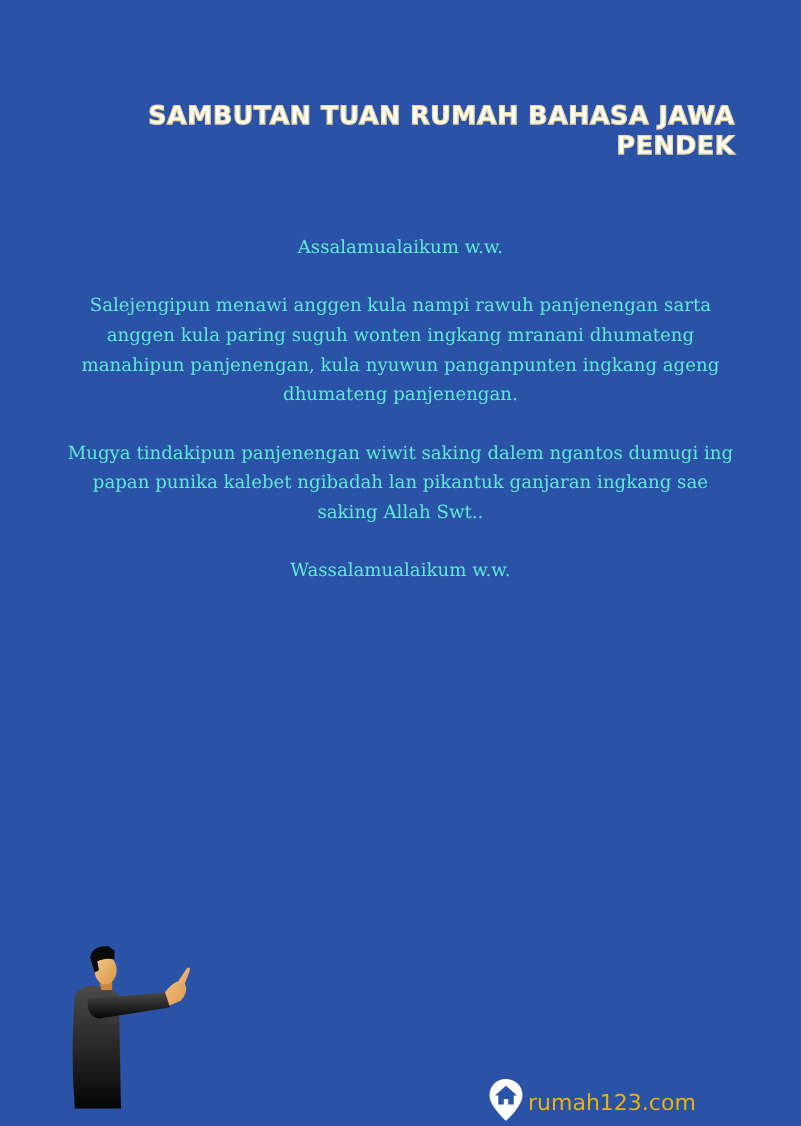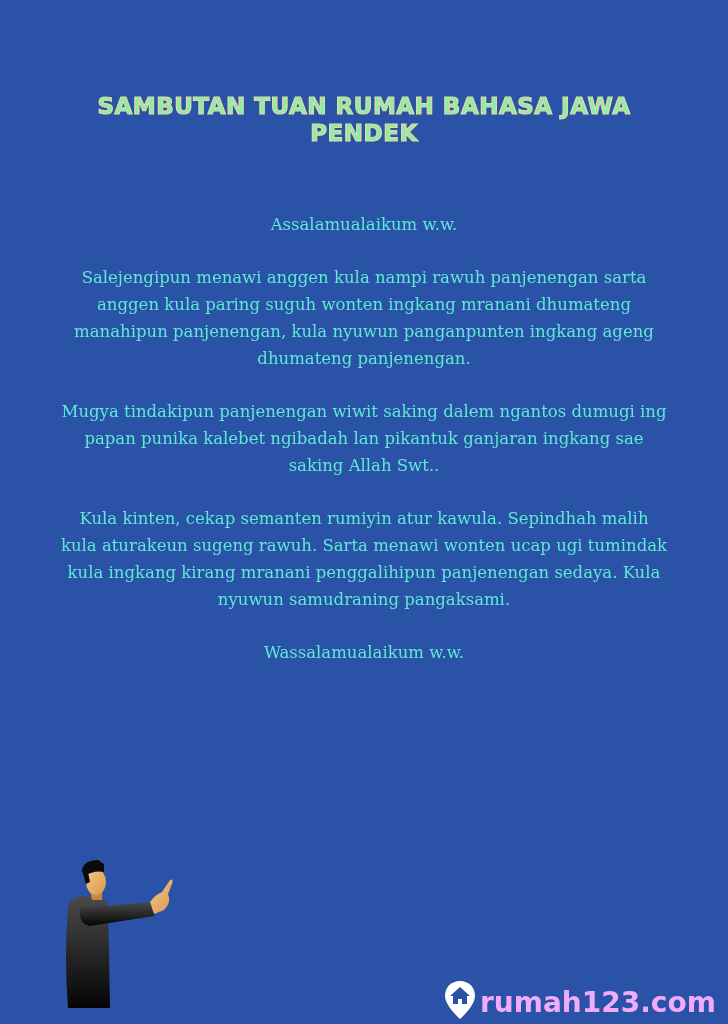--- a/index.html
+++ b/index.html
@@ -4,64 +4,63 @@
   <style>
     html, body { margin: 0; padding: 0; }
     body {
       width: 728px; height: 1024px; overflow: hidden;
       background: #2a52a6;
       position: relative;
       font-family: "DejaVu Serif", serif;
     }
     .title {
       position: absolute; left: 60px; top: 78px; width: 608px;
-      text-align: center;
+      text-align: right;
       font-family: "DejaVu Sans", sans-serif;
       font-weight: bold;
       font-size: 23px;
       line-height: 27px;
       letter-spacing: 0.5px;
-      color: #86efac;
+      color: #ffffff;
       -webkit-text-stroke: 1.2px #e8d7a0;
       text-transform: uppercase;
     }
     .body-text {
       position: absolute; left: 60px; top: 211px; width: 608px;
       text-align: center;
       color: #5eead4;
       font-size: 16.5px;
       line-height: 27px;
     }
     .body-text p { margin: 0 0 26px 0; }
     .figure {
       position: absolute; left: 60px; top: 858px; width: 120px; height: 150px;
     }
     .brand {
       position: absolute; left: 444px; top: 982px; height: 40px;
       display: flex; align-items: center;
     }
     .brand-name {
       font-family: "DejaVu Sans", sans-serif;
-      font-weight: bold;
-      font-size: 28px;
-      color: #f0abfc;
+      font-weight: normal;
+      font-size: 20px;
+      color: #eab308;
       letter-spacing: 0px;
       margin-left: 4px;
     }
   </style>
 </head>
 <body>
 
 <h1 class="title">Sambutan Tuan Rumah Bahasa Jawa Pendek</h1>
 
 <div class="body-text">
   <p>Assalamualaikum w.w.</p>
   <p>Salejengipun menawi anggen kula nampi rawuh panjenengan sarta anggen kula paring suguh wonten ingkang mranani dhumateng manahipun panjenengan, kula nyuwun panganpunten ingkang ageng dhumateng panjenengan.</p>
   <p>Mugya tindakipun panjenengan wiwit saking dalem ngantos dumugi ing papan punika kalebet ngibadah lan pikantuk ganjaran ingkang sae saking Allah Swt..</p>
-  <p>Kula kinten, cekap semanten rumiyin atur kawula. Sepindhah malih kula aturakeun sugeng rawuh. Sarta menawi wonten ucap ugi tumindak kula ingkang kirang mranani penggalihipun panjenengan sedaya. Kula nyuwun samudraning pangaksami.</p>
   <p>Wassalamualaikum w.w.</p>
 </div>
 
 <div class="figure">
   <svg width="120" height="150" viewBox="0 0 120 150">
     <defs>
       <linearGradient id="suit" x1="0" y1="0" x2="0" y2="1">
         <stop offset="0" stop-color="#4a4a4a"></stop>
         <stop offset="1" stop-color="#050505"></stop>
       </linearGradient>

